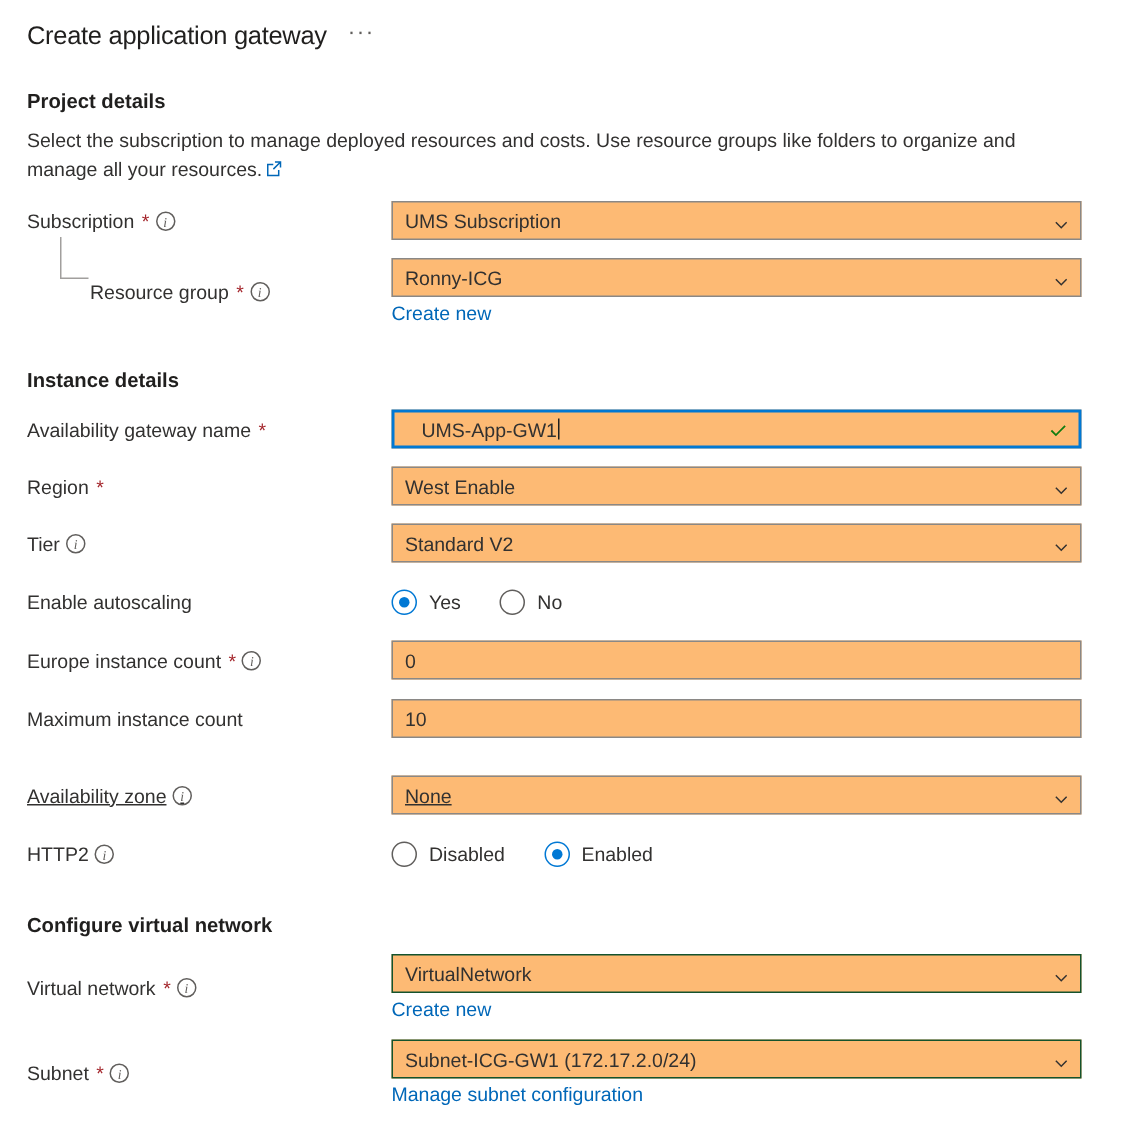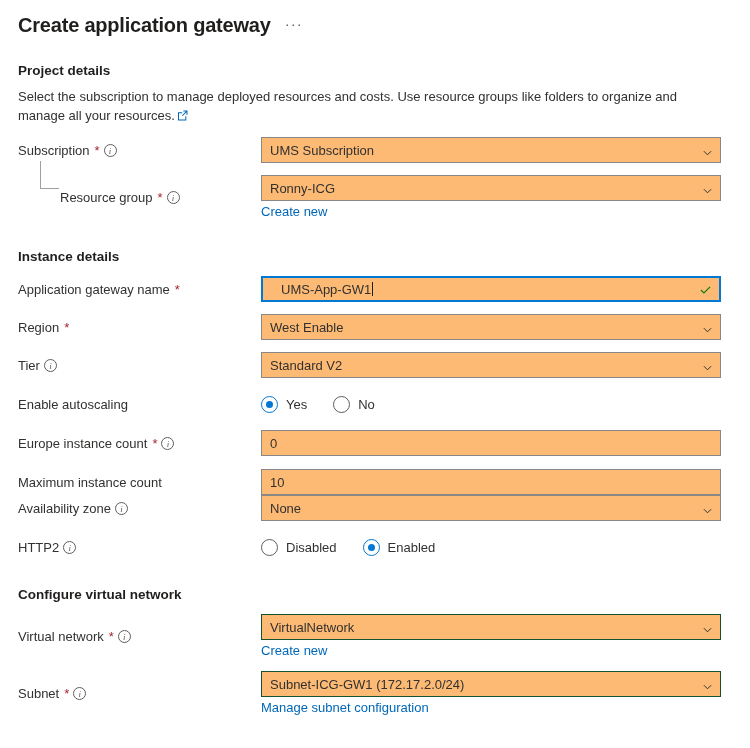--- a/index.html
+++ b/index.html
@@ -23,22 +23,22 @@
     padding: 0 18px;
   }
   
   .page-header {
     display: flex;
     align-items: baseline;
     padding-top: 14px;
     gap: 14px;
   }
   .page-title {
-    font-size: 20px;
-    font-weight: bold;
+    font-size: 17px;
+    font-weight: normal;
     color: #201f1e;
     letter-spacing: -0.2px;
   }
   .ellipsis-btn {
     font-size: 15px;
     color: #605e5c;
     letter-spacing: 1px;
     cursor: pointer;
     line-height: 1;
     position: relative;
@@ -262,21 +262,21 @@
             </svg></span>
       </div>
       <a class="sub-link">Create new</a>
     </div>
   </div>
 
   <div class="section-title" style="margin-top:30px;">Instance details</div>
 
   <div class="row">
     <div class="label">
-      <span>Application gateway name</span>
+      <span>Availability gateway name</span>
         <span class="req">*</span>
     </div>
     <div class="field">
       <div class="ctl focused">
         <span>UMS-App-GW1</span>
           <span class="caret"></span>
         <span class="check"><svg width="11" height="11" viewBox="0 0 12 12">
               <path d="M1 6 L4.3 9.3 L11 2.6" stroke="#107c10" stroke-width="1.3" fill="none"></path>
             </svg></span>
       </div>
@@ -348,21 +348,21 @@
     <div class="label">
       <span>Maximum instance count</span>
     </div>
     <div class="field">
       <div class="ctl">
         <span>10</span>
       </div>
     </div>
   </div>
 
-  <div class="row" style="margin-top:0;">
+  <div class="row" style="margin-top:25px;text-decoration:underline;">
     <div class="label">
       <span>Availability zone</span>
       <span class="info-icon">i</span>
     </div>
     <div class="field">
       <div class="ctl select">
         <span>None</span>
         <span class="chevron"><svg width="9" height="9" viewBox="0 0 10 10">
               <path d="M1 3 L5 7 L9 3" stroke="#323130" stroke-width="1.1" fill="none"></path>
             </svg></span>

